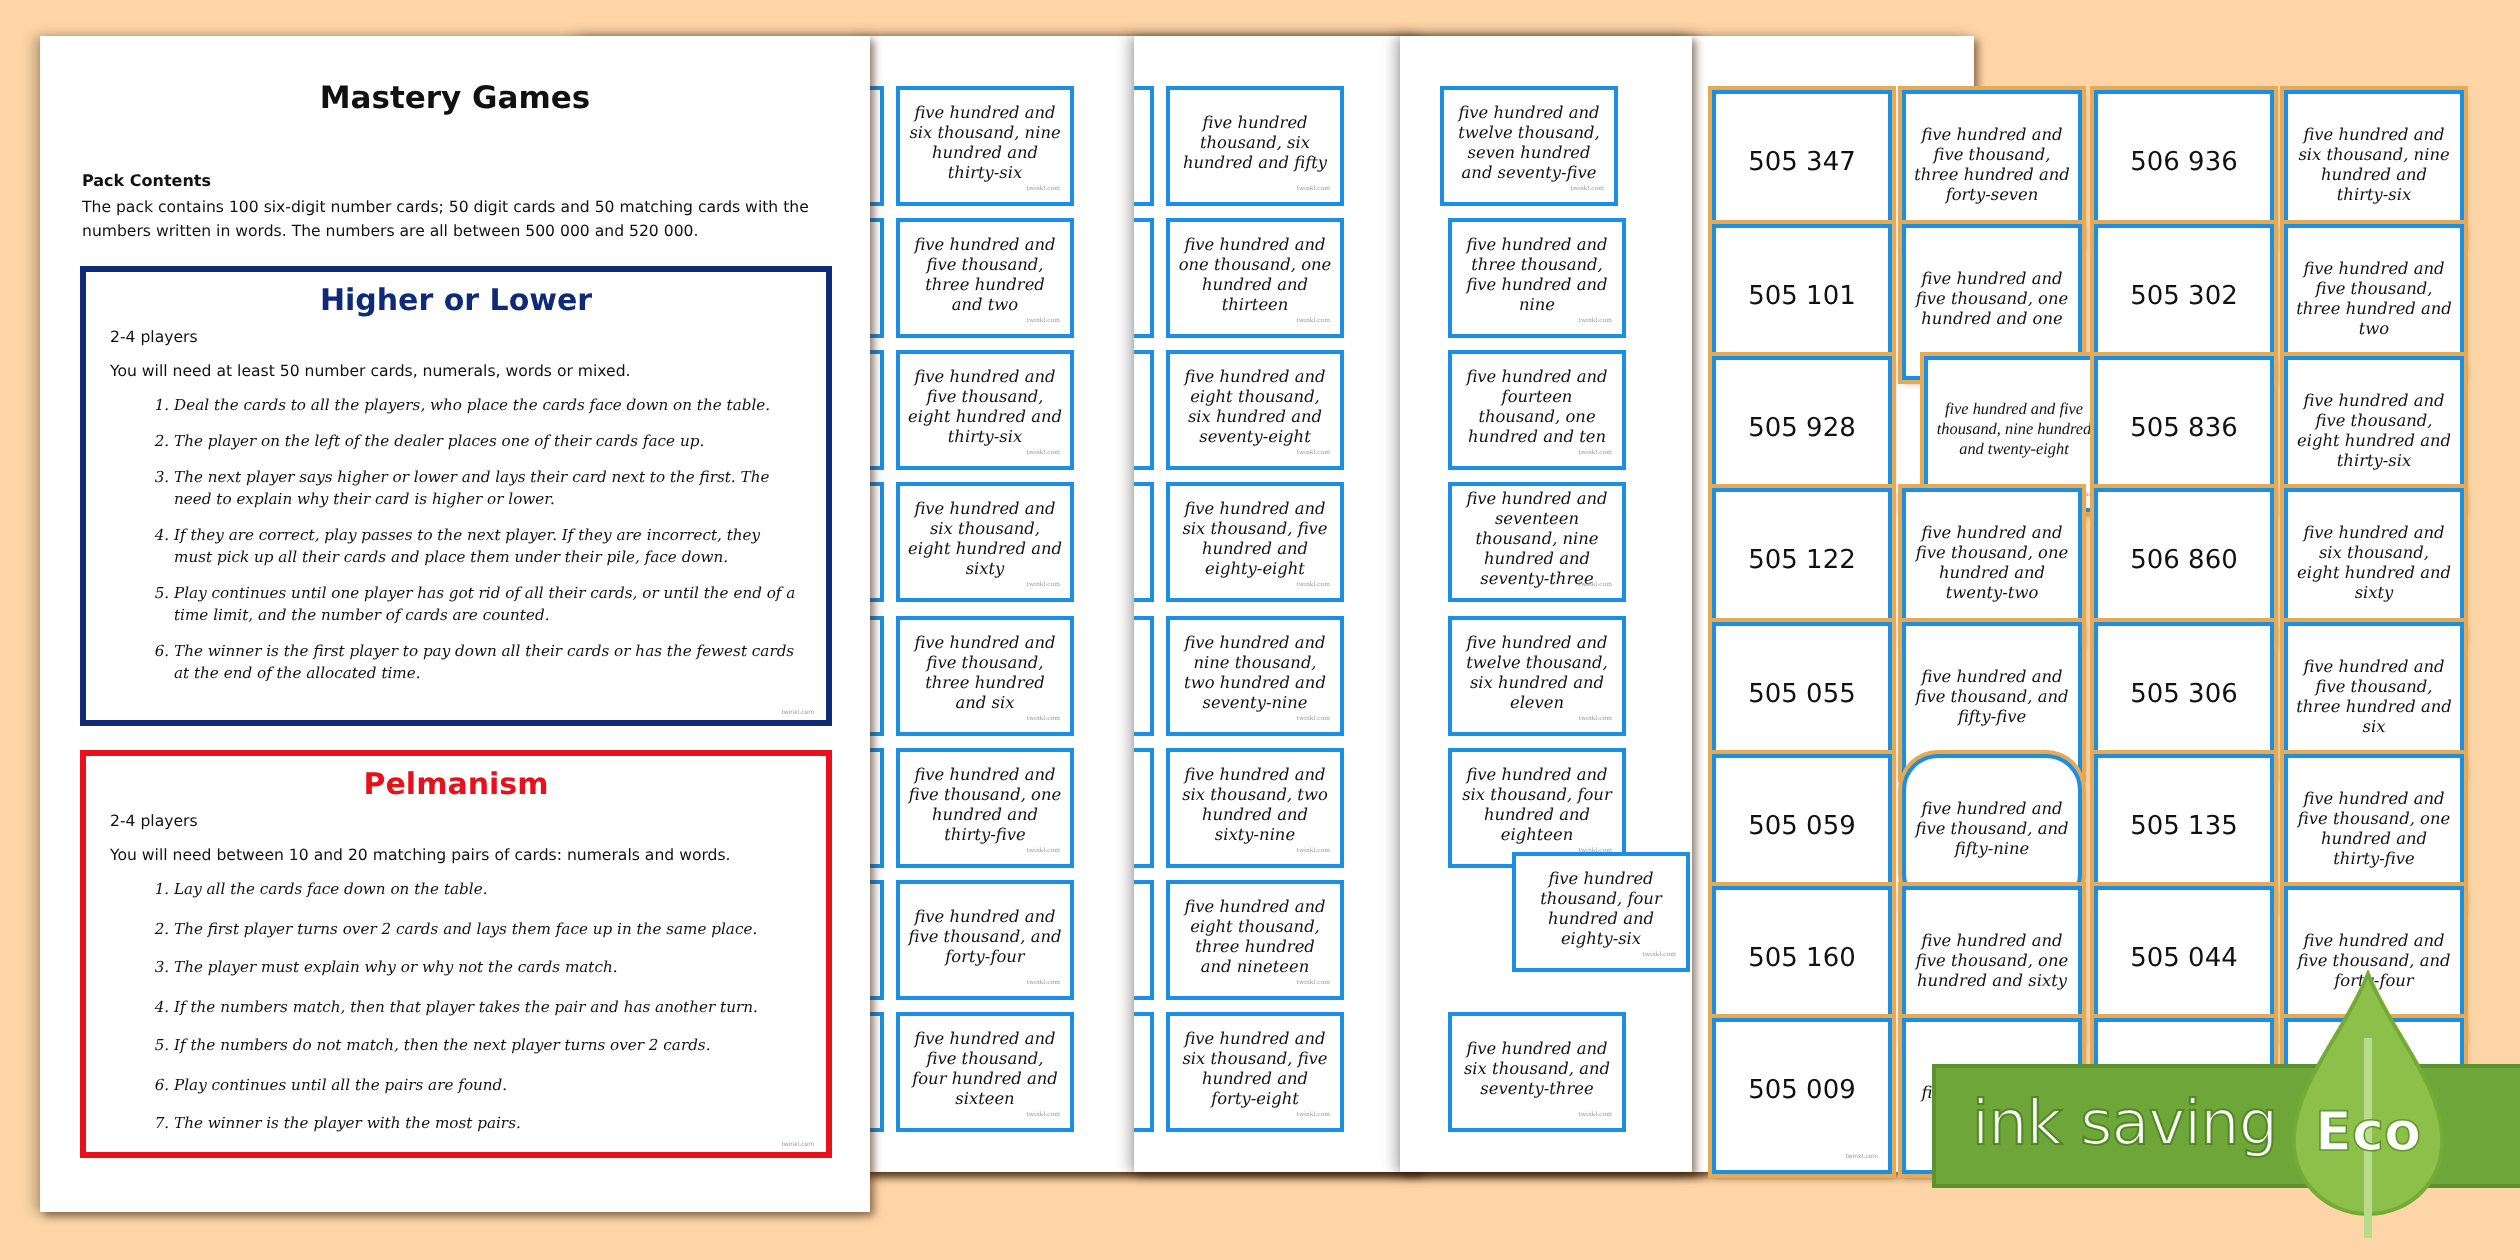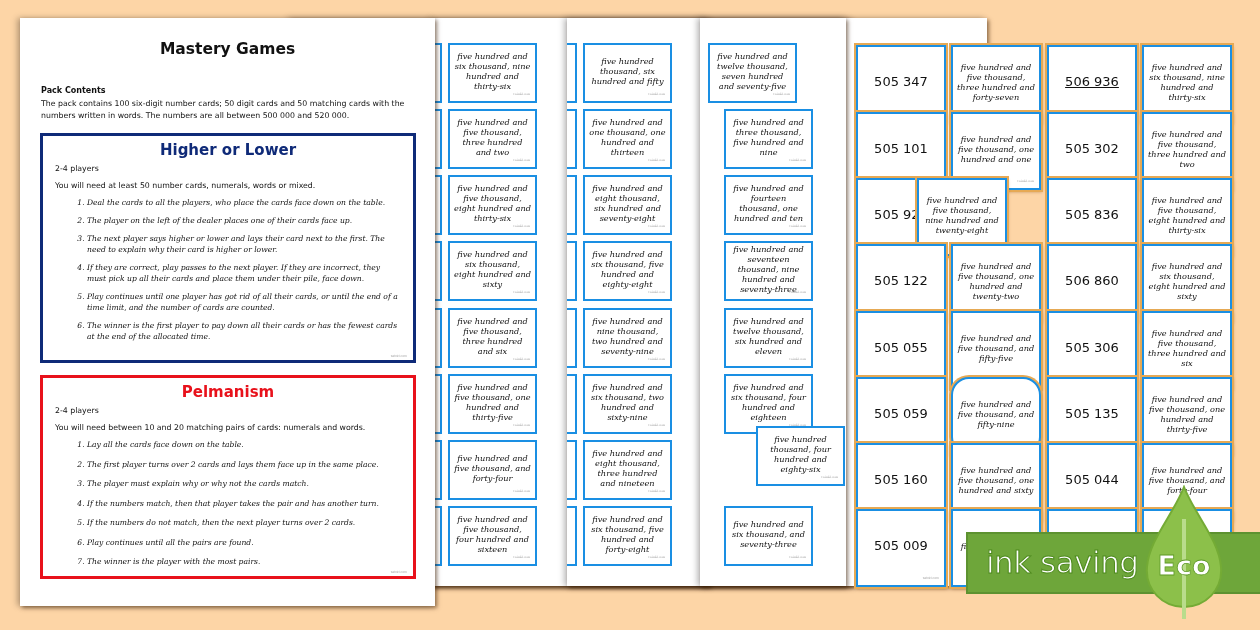--- a/index.html
+++ b/index.html
@@ -161,21 +161,21 @@
       <span>five hundred and eight thousand, three hundred and nineteen</span>
       <span class="tm">twinkl.com</span>
     </div>
     <div class="card stub" style="top: 488px;"></div>
     <div class="card stack-card" style="left: 16px; top: 488px;">
       <span>five hundred and six thousand, five hundred and forty-eight</span>
       <span class="tm">twinkl.com</span>
     </div>
   </div>
 <div class="page stack-page stack-4" id="sp4">
-    <div class="card stack-card" style="left: 8px; top: 25px; justify-content: center;">
+    <div class="card stack-card" style="left: 20px; top: 25px; justify-content: center;">
       <span>five hundred and twelve thousand, seven hundred and seventy-five</span>
       <span class="tm">twinkl.com</span>
     </div>
     <div class="card stack-card" style="left: 24px; top: 91px; justify-content: center;">
       <span>five hundred and three thousand, five hundred and nine</span>
       <span class="tm">twinkl.com</span>
     </div>
     <div class="card stack-card" style="left: 24px; top: 157px;">
       <span>five hundred and fourteen thousand, one hundred and ten</span>
       <span class="tm">twinkl.com</span>
@@ -243,21 +243,21 @@
 
 <div id="grid">
     <div class="card grid-card num" style="left: 856px; top: 45px; position: absolute;">
       <span>505 347</span>
       <span class="tm">twinkl.com</span>
     </div>
     <div class="card grid-card" style="left: 951px; top: 45px; position: absolute;">
       <span>five hundred and five thousand, three hundred and forty-seven</span>
       <span class="tm">twinkl.com</span>
     </div>
-    <div class="card grid-card num" style="left: 1047px; top: 45px; position: absolute; text-decoration: underline;">
+    <div class="card grid-card num" style="left: 1047px; top: 45px; position: absolute;">
       <span>506 936</span>
       <span class="tm">twinkl.com</span>
     </div>
     <div class="card grid-card" style="left: 1142px; top: 45px; position: absolute;">
       <span>five hundred and six thousand, nine hundred and thirty-six</span>
       <span class="tm">twinkl.com</span>
     </div>
     <div class="card grid-card num" style="left: 856px; top: 112px; position: absolute;">
       <span>505 101</span>
       <span class="tm">twinkl.com</span>
@@ -271,21 +271,21 @@
       <span class="tm">twinkl.com</span>
     </div>
     <div class="card grid-card" style="left: 1142px; top: 112px; position: absolute;">
       <span>five hundred and five thousand, three hundred and two</span>
       <span class="tm">twinkl.com</span>
     </div>
     <div class="card grid-card num" style="left: 856px; top: 178px; position: absolute;">
       <span>505 928</span>
       <span class="tm">twinkl.com</span>
     </div>
-    <div class="card grid-card" style="left: 917px; top: 178px; position: absolute;">
+    <div class="card grid-card" style="left: 962px; top: 178px; position: absolute; font-family: Liberation Serif, serif;">
       <span>five hundred and five thousand, nine hundred and twenty-eight</span>
       <span class="tm">twinkl.com</span>
     </div>
     <div class="card grid-card num" style="left: 1047px; top: 178px; position: absolute;">
       <span>505 836</span>
       <span class="tm">twinkl.com</span>
     </div>
     <div class="card grid-card" style="left: 1142px; top: 178px; position: absolute;">
       <span>five hundred and five thousand, eight hundred and thirty-six</span>
       <span class="tm">twinkl.com</span>

